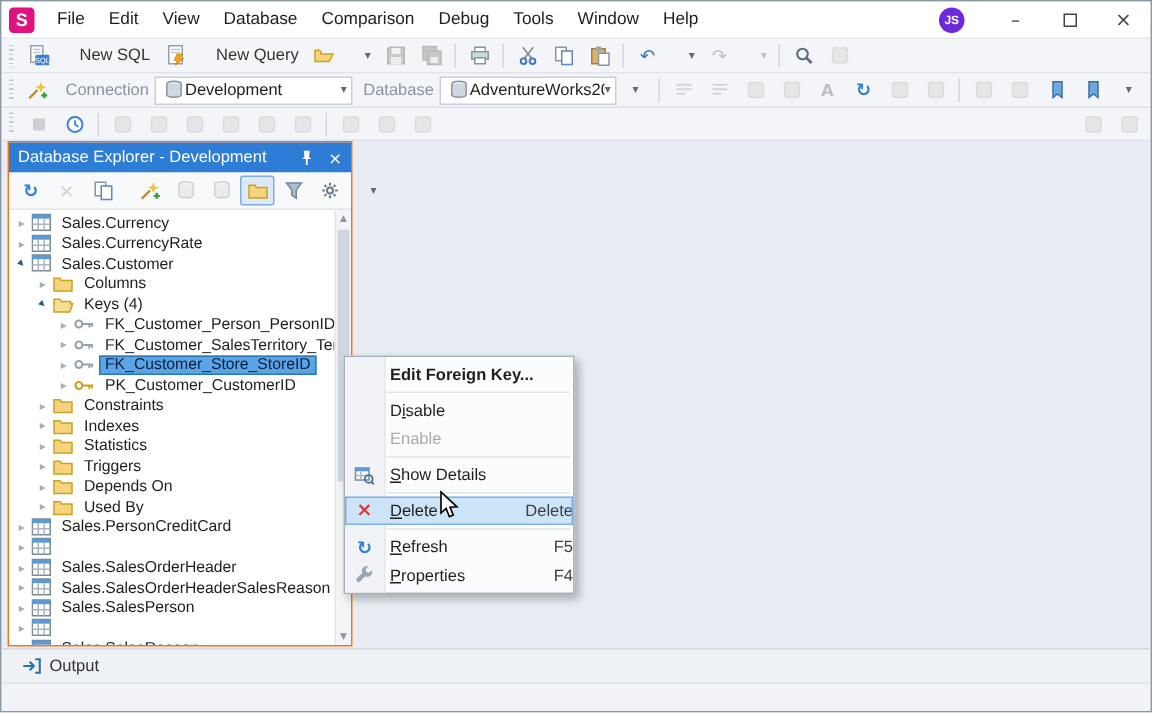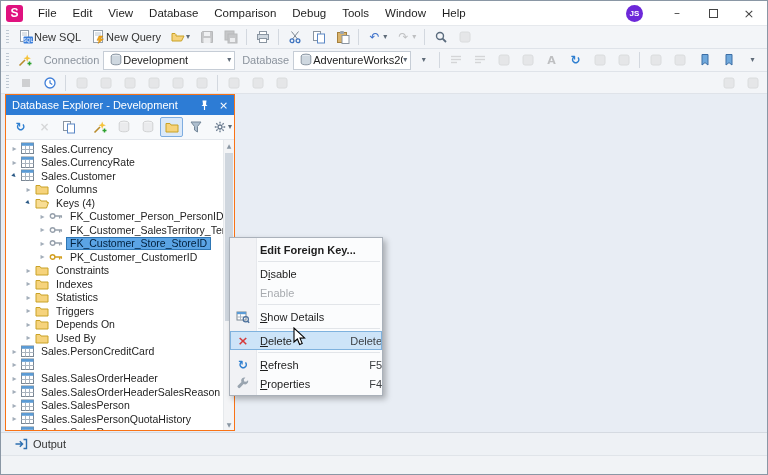--- a/index.html
+++ b/index.html
@@ -15,21 +15,21 @@
   .title-right{margin-left:auto;display:flex;align-items:center;height:100%}
   .avatar{width:17px;height:17px;border-radius:50%;background:#6d28d9;color:#fff;font-size:8px;font-weight:bold;display:flex;align-items:center;justify-content:center;margin-right:16px}
   .win-btn{width:36px;height:100%;display:flex;align-items:center;justify-content:center;color:#444}
 
   
   .toolbar{display:flex;align-items:center;background:#f3f5f8;border-bottom:1px solid #dfe3e9;padding:0 3px;gap:1px;flex:none}
   #tb1{height:23px}#tb2{height:23px}#tb3{height:22px}
   .grip{width:3px;height:15px;margin:0 4px 0 2px;background-image:repeating-linear-gradient(to bottom,#bfc8d2 0 1px,transparent 1px 3px)}
   .tsep{width:1px;height:16px;background:#d3d8df;margin:0 3px}
   .tspacer{flex:1}
-  .tbtn{height:20px;display:flex;align-items:center;gap:1px;padding:0 4px;border-radius:2px;color:#333;cursor:default}
+  .tbtn{height:20px;display:flex;align-items:center;gap:20px;padding:0 4px;border-radius:2px;color:#333;cursor:default}
   .tbtn.disabled{opacity:.38;filter:grayscale(1)}
   .tbtn.active{background:#dbe9f9;border:1px solid #7fade0;padding:0 3px}
   .tlabel{color:#8b939d;margin:0 3px 0 6px}
   .tselect{height:19px;background:#fff;border:1px solid #c6cdd6;display:flex;align-items:center;padding:0 3px 0 4px;gap:0;cursor:default}
   .tselect .val{flex:1;white-space:nowrap;overflow:hidden;color:#222}
   .ic{display:inline-flex;align-items:center;justify-content:center;width:15px;height:15px}
   .ch{font-family:"DejaVu Sans",sans-serif;font-size:12px;line-height:1}
   .caret{font-family:"DejaVu Sans",sans-serif;font-size:8px;color:#5f6b78;line-height:1}
 
   
@@ -758,21 +758,20 @@
               <span class="arrow">▸</span>
               <span class="t-ic">
                 <svg width="13" height="13" viewBox="0 0 13 13" xmlns="http://www.w3.org/2000/svg">
                   <rect x="0.5" y="1" width="12" height="10.5" fill="#fff" stroke="#7b8794"></rect>
                   <rect x="0.5" y="1" width="12" height="2.8" fill="#5b9bd5"></rect>
                   <line x1="4.5" y1="3.8" x2="4.5" y2="11.5" stroke="#aab4bf"></line>
                   <line x1="8.5" y1="3.8" x2="8.5" y2="11.5" stroke="#aab4bf"></line>
                   <line x1="0.5" y1="7.5" x2="12.5" y2="7.5" stroke="#aab4bf"></line>
                 </svg>
               </span>
-              <span class="t-label">Sales.SalesPersonQuotaHistory</span>
             </div>
             <div class="tree-row" style="padding-left: 3px;">
               <span class="arrow">▸</span>
               <span class="t-ic">
                 <svg width="13" height="13" viewBox="0 0 13 13" xmlns="http://www.w3.org/2000/svg">
                   <rect x="0.5" y="1" width="12" height="10.5" fill="#fff" stroke="#7b8794"></rect>
                   <rect x="0.5" y="1" width="12" height="2.8" fill="#5b9bd5"></rect>
                   <line x1="4.5" y1="3.8" x2="4.5" y2="11.5" stroke="#aab4bf"></line>
                   <line x1="8.5" y1="3.8" x2="8.5" y2="11.5" stroke="#aab4bf"></line>
                   <line x1="0.5" y1="7.5" x2="12.5" y2="7.5" stroke="#aab4bf"></line>

